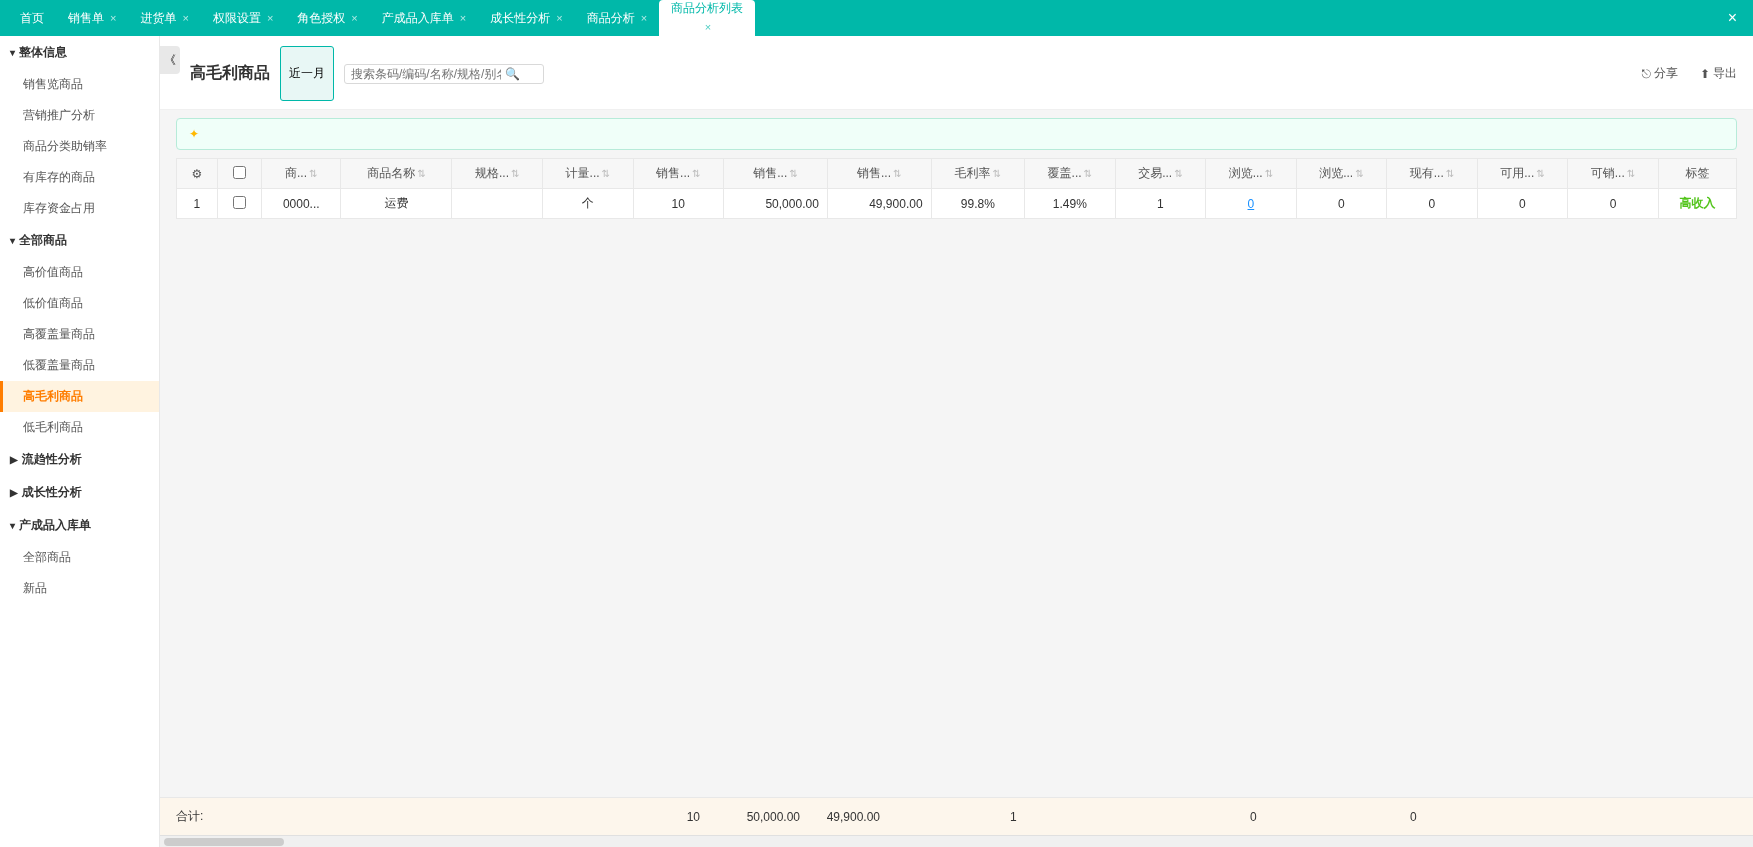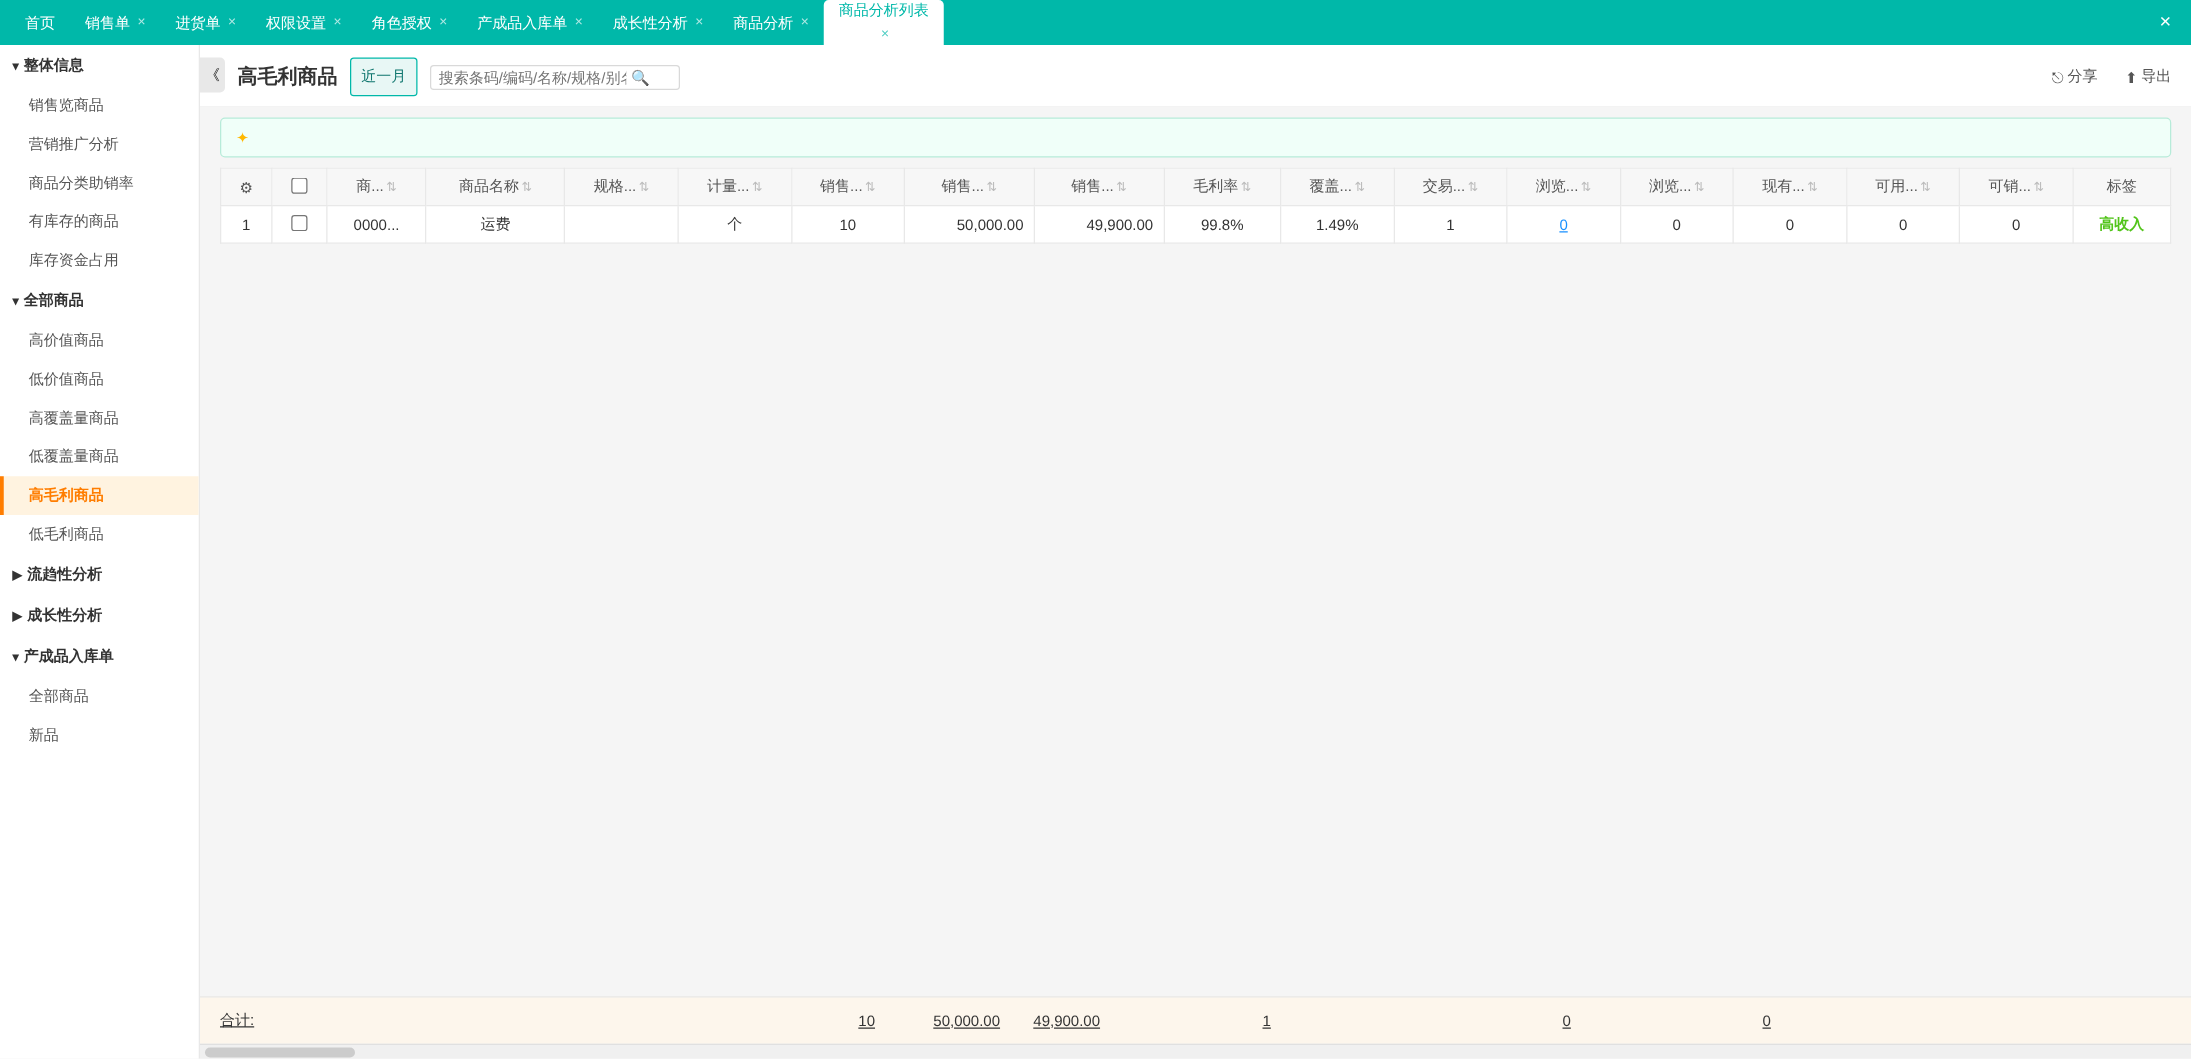--- a/index.html
+++ b/index.html
@@ -53,22 +53,22 @@
       display: flex; align-items: center; justify-content: center; cursor: pointer; z-index: 10;
     }
 
     
     .content-header {
       display: flex; align-items: center; padding: 10px 16px 8px 30px;
       gap: 10px; background: #fff; border-bottom: 1px solid #f0f0f0;
     }
     .content-title { font-size: 16px; font-weight: bold; color: #333; }
     .filter-btn {
-      background: #e8f7f5; color: #0f766e; border: 1px solid #00b8a9;
-      padding: 6px 8px; border-radius: 3px; cursor: pointer; font-size: 12px;
+      background: #e8f7f5; color: #000000; border: 1px solid #00b8a9;
+      padding: 18px 8px; border-radius: 3px; cursor: pointer; font-size: 12px;
     }
     .search-box {
       display: flex; align-items: center; border: 1px solid #d9d9d9;
       border-radius: 3px; padding: 2px 6px; gap: 4px; flex: 0 0 200px;
       background: #fff;
     }
     .search-box input {
       border: none; outline: none; font-size: 12px; color: #333; width: 150px;
     }
     .search-icon { color: #999; cursor: pointer; }
@@ -99,21 +99,21 @@
       border: 1px solid #e8e8e8; padding: 6px 8px; text-align: center;
       color: #333; white-space: nowrap; font-size: 12px;
     }
     td.right { text-align: right; }
     td.label-green { color: #52c41a; font-weight: bold; text-align: center; }
 
     
     .table-footer {
       background: #fdf6ec; border-top: 1px solid #e8e8e8;
       display: flex; align-items: center; padding: 8px 16px;
-      font-size: 12px; color: #333; height: 38px; text-decoration: underline;
+      font-size: 12px; color: #333; height: 38px;
     }
     .footer-label { margin-right: 20px; }
     .footer-cells { display: flex; gap: 0; flex: 1; }
     .footer-cell { padding: 0 8px; min-width: 80px; text-align: center; }
 
     
     .scroll-bar-area {
       height: 12px; background: #f0f0f0; border-top: 1px solid #e0e0e0;
       display: flex; align-items: center; padding: 0 4px;
     }

